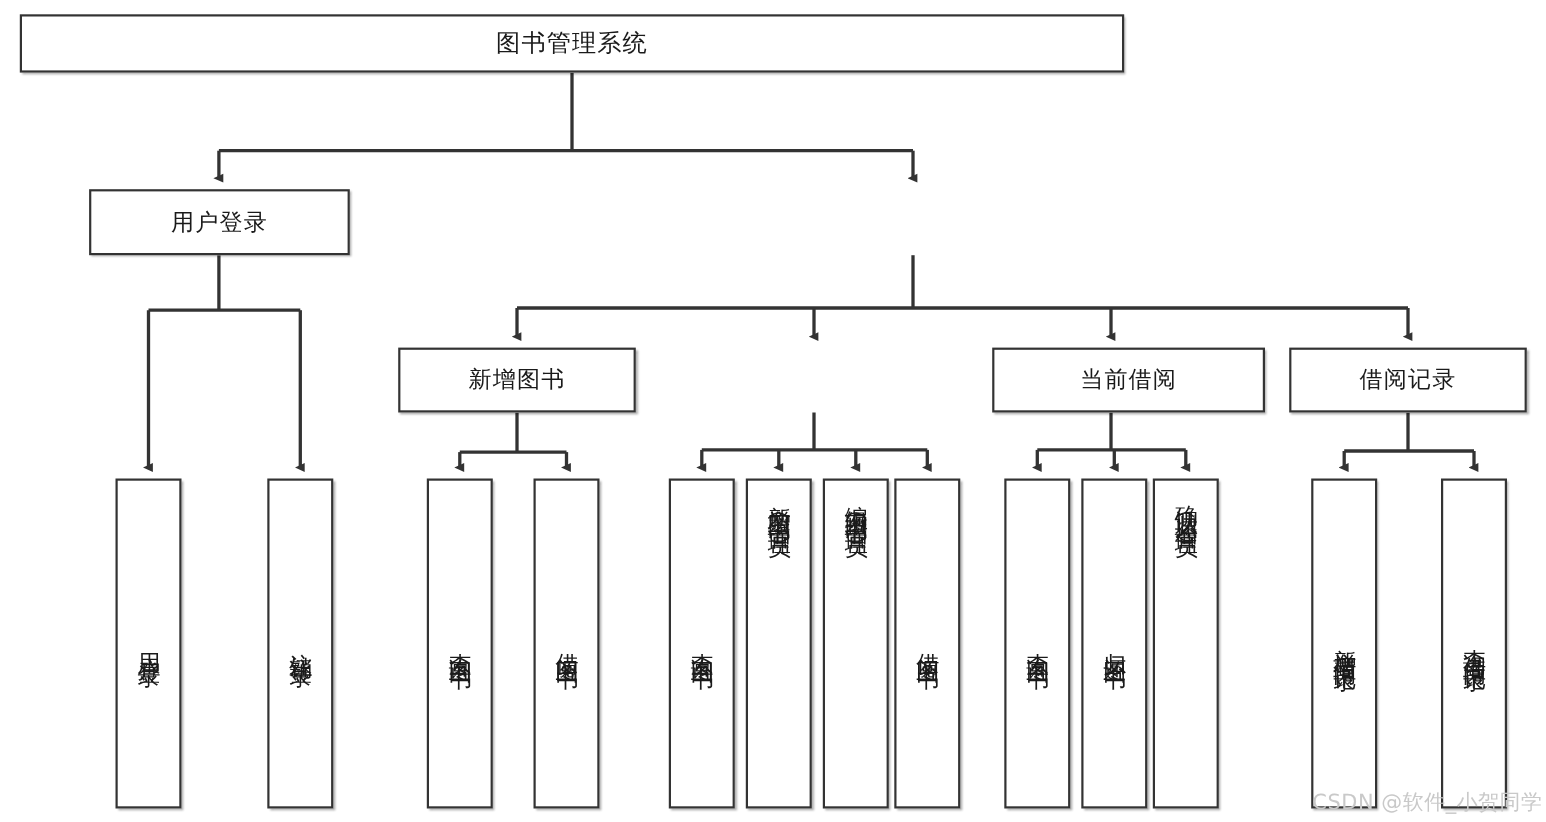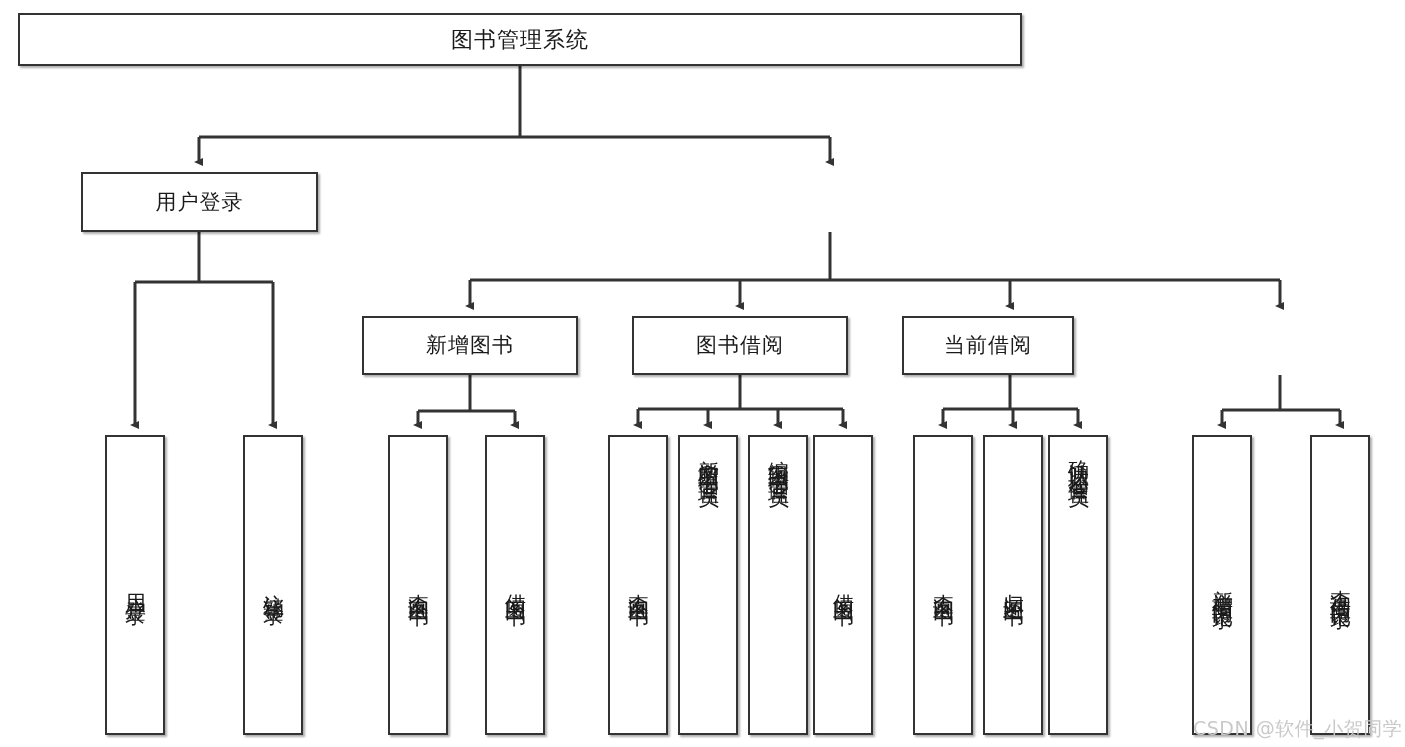--- a/index.html
+++ b/index.html
@@ -139,25 +139,25 @@
     <span class="label">图书管理系统</span>
   </div>
 
   <div class="node horiz tier1" id="node-l2-0" style="left: 81px; top: 172px; width: 237px; height: 60px;">
     <span class="label">用户登录</span>
   </div>
 
   <div class="node horiz tier2" id="node-l3-0" style="left: 362px; top: 316px; width: 216px; height: 59px;">
     <span class="label">新增图书</span>
   </div>
-  <div class="node horiz tier2" id="node-l3-1" style="left: 632px; top: 316px; width: 216px; height: 59px;">
-    <span class="label">图书借阅</span>
-  </div>
-  <div class="node horiz tier2" id="node-l3-2" style="left: 902px; top: 316px; width: 172px; height: 59px;">
+  <div class="node horiz tier2" id="node-l3-2" style="left: 902px; top: 316px; width: 248px; height: 59px;">
     <span class="label">当前借阅</span>
+  </div>
+  <div class="node horiz tier2" id="node-l3-3" style="left: 1172px; top: 316px; width: 216px; height: 59px;">
+    <span class="label">借阅记录</span>
   </div>
 
   <div class="node vert" id="node-leaf-0" style="left: 105px; top: 435px; width: 60px; height: 300px;">
     <span class="label">用户登录</span>
   </div>
   <div class="node vert" id="node-leaf-1" style="left: 243px; top: 435px; width: 60px; height: 300px;">
     <span class="label">注销登录</span>
   </div>
   <div class="node vert" id="node-leaf-2" style="left: 388px; top: 435px; width: 60px; height: 300px;">
     <span class="label">查询图书</span>

